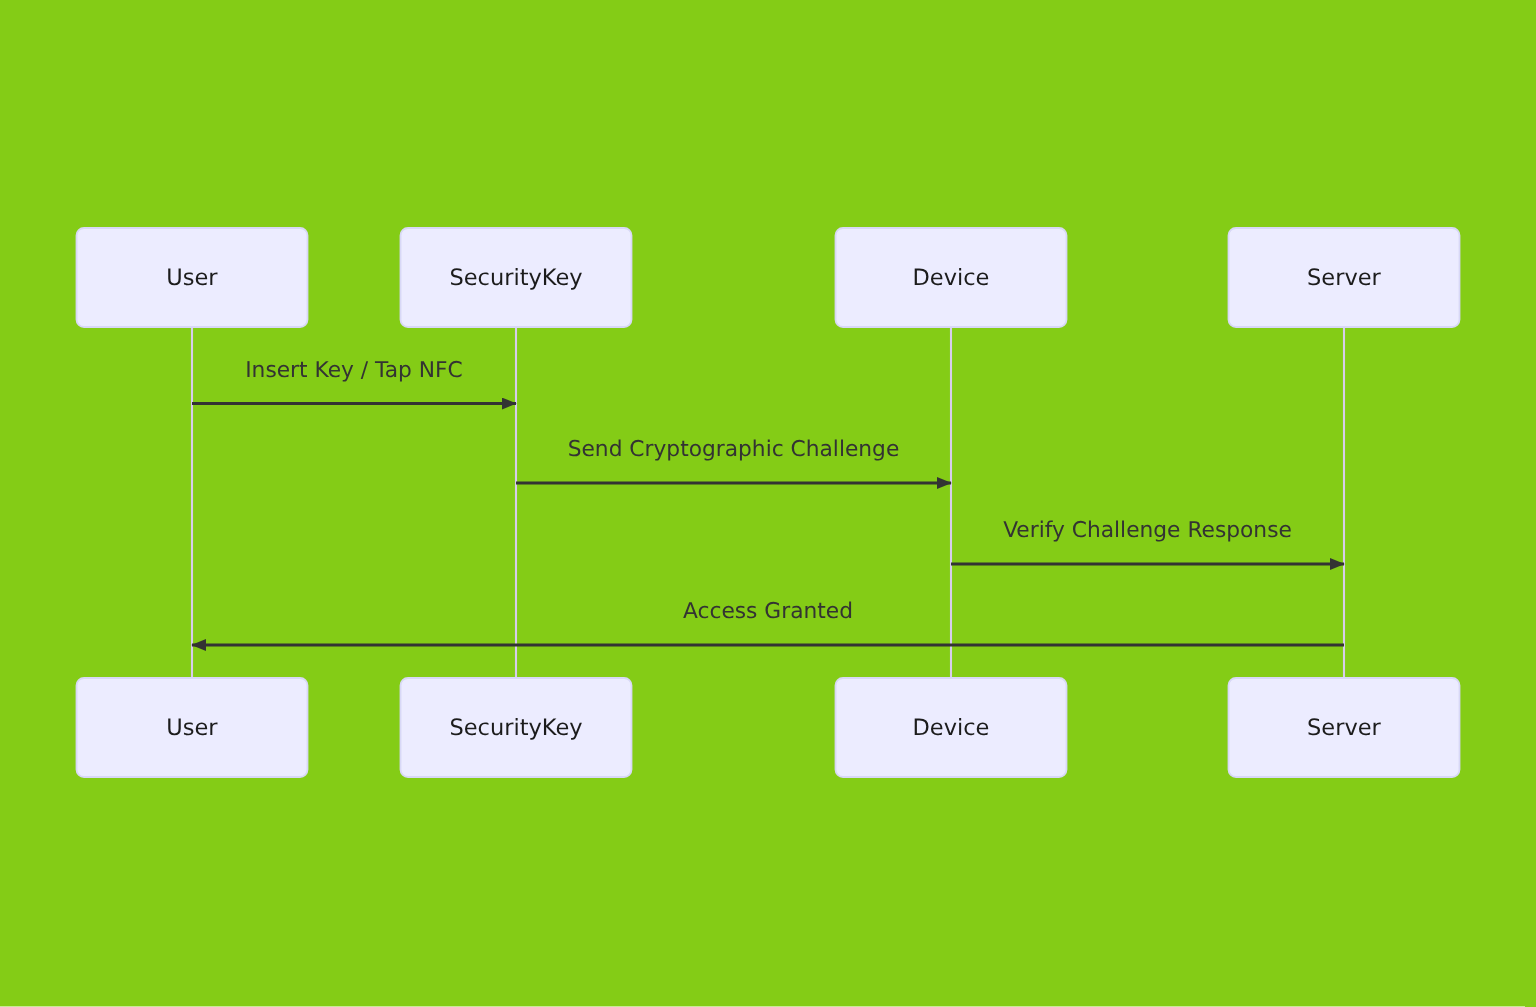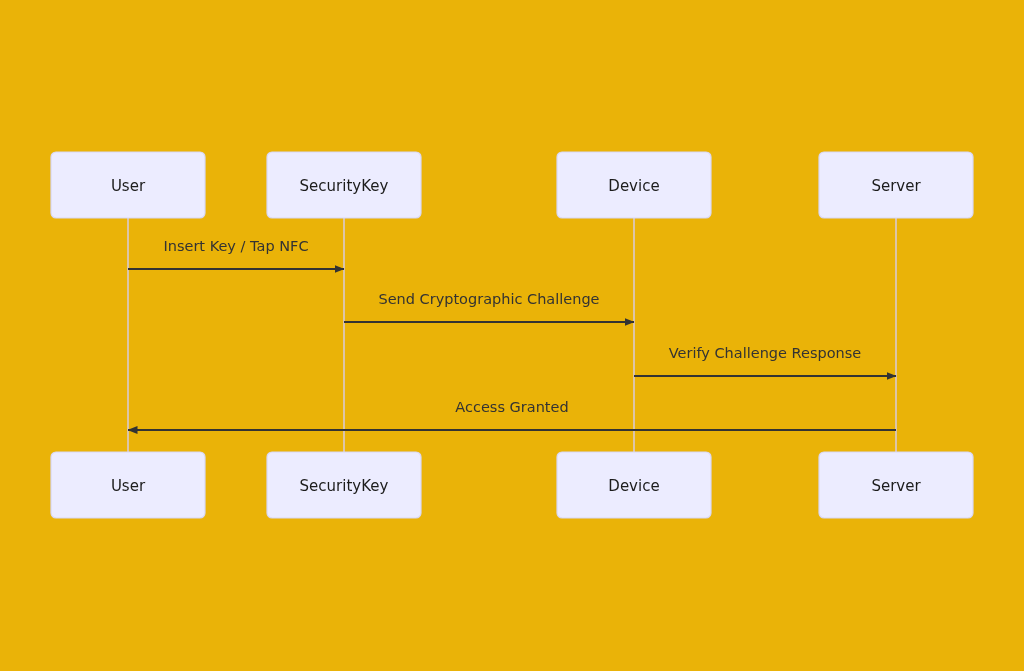--- a/index.html
+++ b/index.html
@@ -11,21 +11,21 @@
   body {
     font-family: "DejaVu Sans", sans-serif;
     width: 1024px;
     height: 671px;
     overflow: hidden;
   }
   #diagram-canvas {
     position: relative;
     width: 1024px;
     height: 671px;
-    background: #eab308;
+    background: #84cc16;
   }
   #diagram-svg {
     position: absolute;
     top: 0;
     left: 0;
     width: 1024px;
     height: 671px;
     display: block;
   }
   .lifeline {

